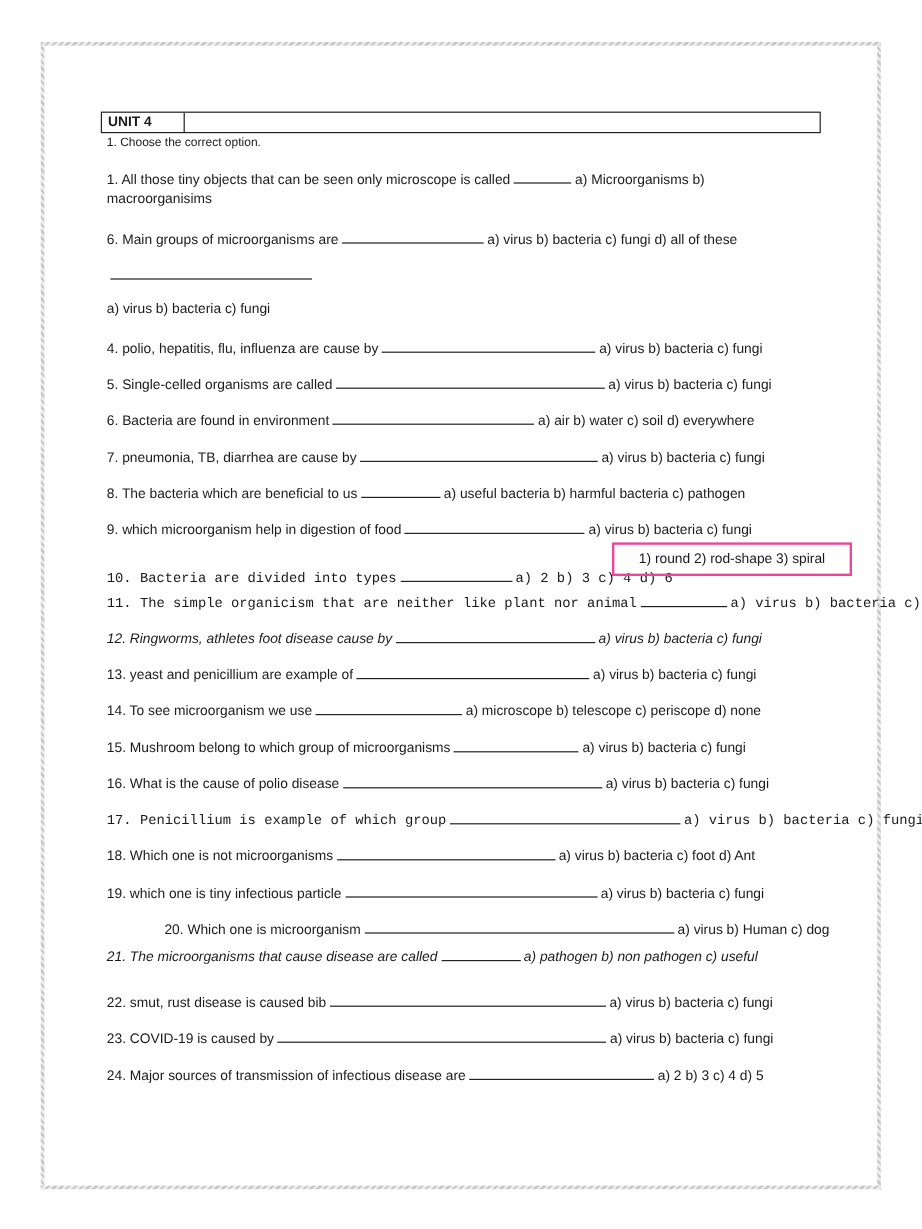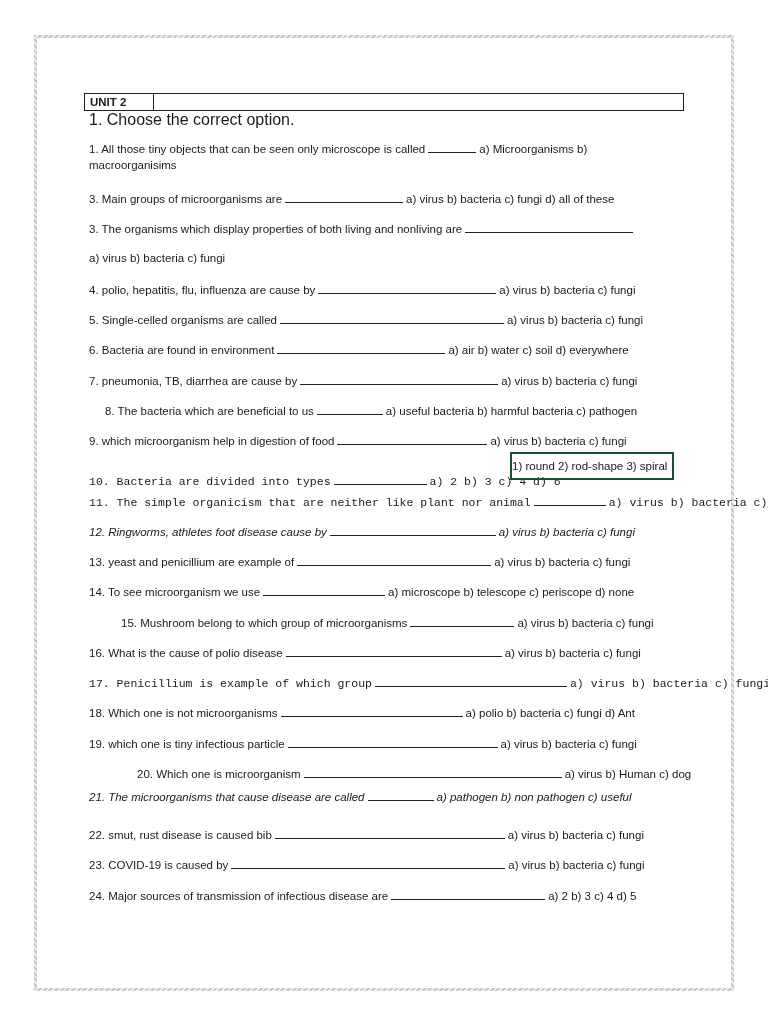--- a/index.html
+++ b/index.html
@@ -50,21 +50,21 @@
     box-sizing: border-box;
   }
   .header-title {
     flex: 1;
     text-align: center;
   }
   .instruction {
     position: absolute;
     left: 89px;
     top: 112px;
-    font-size: 16px;
+    font-size: 10px;
     line-height: 16px;
     white-space: nowrap;
   }
   .q {
     position: absolute;
     left: 89px;
     font-size: 11.5px;
     line-height: 16px;
     white-space: nowrap;
   }
@@ -72,61 +72,61 @@
     display: inline-block;
     border-bottom: 1px solid #222;
     height: 12px;
     vertical-align: baseline;
     margin: 0 3px;
   }
   .answer-box {
     position: absolute;
     left: 510px;
     top: 452px;
-    width: 164px;
+    width: 200px;
     height: 28px;
     box-sizing: border-box;
-    border: 2px solid #14532d;
+    border: 2px solid #ec4899;
     font-size: 11.5px;
     line-height: 24px;
-    text-align: left;
+    text-align: center;
     white-space: nowrap;
   }
 </style>
 </head>
 <body>
 
 <div class="page-frame"></div>
 
 <div class="header-table">
-  <div class="header-unit">UNIT 2</div>
+  <div class="header-unit">UNIT 4</div>
 </div>
 
 <div class="instruction">1. Choose the correct option.</div>
 
 <div id="questions">
     <div class="q" style="top: 140px;"><span>1. All those tiny objects that can be seen only microscope is called</span><span class="blank" style="width: 48px;"></span><span>a) Microorganisms b)</span><br><span>macroorganisims</span></div>
-    <div class="q" style="top: 190px;"><span>3. Main groups of microorganisms are</span><span class="blank" style="width: 118px;"></span><span>a) virus b) bacteria c) fungi d) all of these</span></div>
-    <div class="q" style="top: 220px;"><span>3. The organisms which display properties of both living and nonliving are</span><span class="blank" style="width: 168px;"></span></div>
+    <div class="q" style="top: 190px;"><span>6. Main groups of microorganisms are</span><span class="blank" style="width: 118px;"></span><span>a) virus b) bacteria c) fungi d) all of these</span></div>
+    <div class="q" style="top: 220px;"><span class="blank" style="width: 168px;"></span></div>
     <div class="q" style="top: 250px;"><span>a) virus b) bacteria c) fungi</span></div>
     <div class="q" style="top: 281px;"><span>4. polio, hepatitis, flu, influenza are cause by</span><span class="blank" style="width: 178px;"></span><span>a) virus b) bacteria c) fungi</span></div>
     <div class="q" style="top: 311px;"><span>5. Single-celled organisms are called</span><span class="blank" style="width: 224px;"></span><span>a) virus b) bacteria c) fungi</span></div>
     <div class="q" style="top: 341px;"><span>6. Bacteria are found in environment</span><span class="blank" style="width: 168px;"></span><span>a) air b) water c) soil d) everywhere</span></div>
     <div class="q" style="top: 372px;"><span>7. pneumonia, TB, diarrhea are cause by</span><span class="blank" style="width: 198px;"></span><span>a) virus b) bacteria c) fungi</span></div>
-    <div class="q" style="top: 402px; margin-left: 16px;"><span>8. The bacteria which are beneficial to us</span><span class="blank" style="width: 66px;"></span><span>a) useful bacteria b) harmful bacteria c) pathogen</span></div>
+    <div class="q" style="top: 402px;"><span>8. The bacteria which are beneficial to us</span><span class="blank" style="width: 66px;"></span><span>a) useful bacteria b) harmful bacteria c) pathogen</span></div>
     <div class="q" style="top: 432px;"><span>9. which microorganism help in digestion of food</span><span class="blank" style="width: 150px;"></span><span>a) virus b) bacteria c) fungi</span></div>
     <div class="q" style="top: 472px; font-family: Liberation Mono, monospace;"><span>10. Bacteria are divided into types</span><span class="blank" style="width: 93px;"></span><span>a) 2 b) 3 c) 4 d) 6</span></div>
     <div class="q" style="top: 493px; font-family: Liberation Mono, monospace;"><span>11. The simple organicism that are neither like plant nor animal</span><span class="blank" style="width: 72px;"></span><span>a) virus b) bacteria c) fungi</span></div>
     <div class="q" style="top: 523px; font-style: italic;"><span>12. Ringworms, athletes foot disease cause by</span><span class="blank" style="width: 166px;"></span><span>a) virus b) bacteria c) fungi</span></div>
     <div class="q" style="top: 553px;"><span>13. yeast and penicillium are example of</span><span class="blank" style="width: 194px;"></span><span>a) virus b) bacteria c) fungi</span></div>
     <div class="q" style="top: 583px;"><span>14. To see microorganism we use</span><span class="blank" style="width: 122px;"></span><span>a) microscope b) telescope c) periscope d) none</span></div>
-    <div class="q" style="top: 614px; margin-left: 32px;"><span>15. Mushroom belong to which group of microorganisms</span><span class="blank" style="width: 104px;"></span><span>a) virus b) bacteria c) fungi</span></div>
+    <div class="q" style="top: 614px;"><span>15. Mushroom belong to which group of microorganisms</span><span class="blank" style="width: 104px;"></span><span>a) virus b) bacteria c) fungi</span></div>
     <div class="q" style="top: 644px;"><span>16. What is the cause of polio disease</span><span class="blank" style="width: 216px;"></span><span>a) virus b) bacteria c) fungi</span></div>
     <div class="q" style="top: 674px; font-family: Liberation Mono, monospace;"><span>17. Penicillium is example of which group</span><span class="blank" style="width: 192px;"></span><span>a) virus b) bacteria c) fungi</span></div>
-    <div class="q" style="top: 704px;"><span>18. Which one is not microorganisms</span><span class="blank" style="width: 182px;"></span><span>a) polio b) bacteria c) fungi d) Ant</span></div>
+    <div class="q" style="top: 704px;"><span>18. Which one is not microorganisms</span><span class="blank" style="width: 182px;"></span><span>a) virus b) bacteria c) foot d) Ant</span></div>
     <div class="q" style="top: 735px;"><span>19. which one is tiny infectious particle</span><span class="blank" style="width: 210px;"></span><span>a) virus b) bacteria c) fungi</span></div>
     <div class="q" style="top: 765px; margin-left: 48px;"><span>20. Which one is microorganism</span><span class="blank" style="width: 258px;"></span><span>a) virus b) Human c) dog</span></div>
     <div class="q" style="top: 788px; font-style: italic;"><span>21. The microorganisms that cause disease are called</span><span class="blank" style="width: 66px;"></span><span>a) pathogen b) non pathogen c) useful</span></div>
     <div class="q" style="top: 826px;"><span>22. smut, rust disease is caused bib</span><span class="blank" style="width: 230px;"></span><span>a) virus b) bacteria c) fungi</span></div>
     <div class="q" style="top: 856px;"><span>23. COVID-19 is caused by</span><span class="blank" style="width: 274px;"></span><span>a) virus b) bacteria c) fungi</span></div>
     <div class="q" style="top: 887px;"><span>24. Major sources of transmission of infectious disease are</span><span class="blank" style="width: 154px;"></span><span>a) 2 b) 3 c) 4 d) 5</span></div>
   </div>
 
 <div class="answer-box">1) round 2) rod-shape 3) spiral</div>
 

